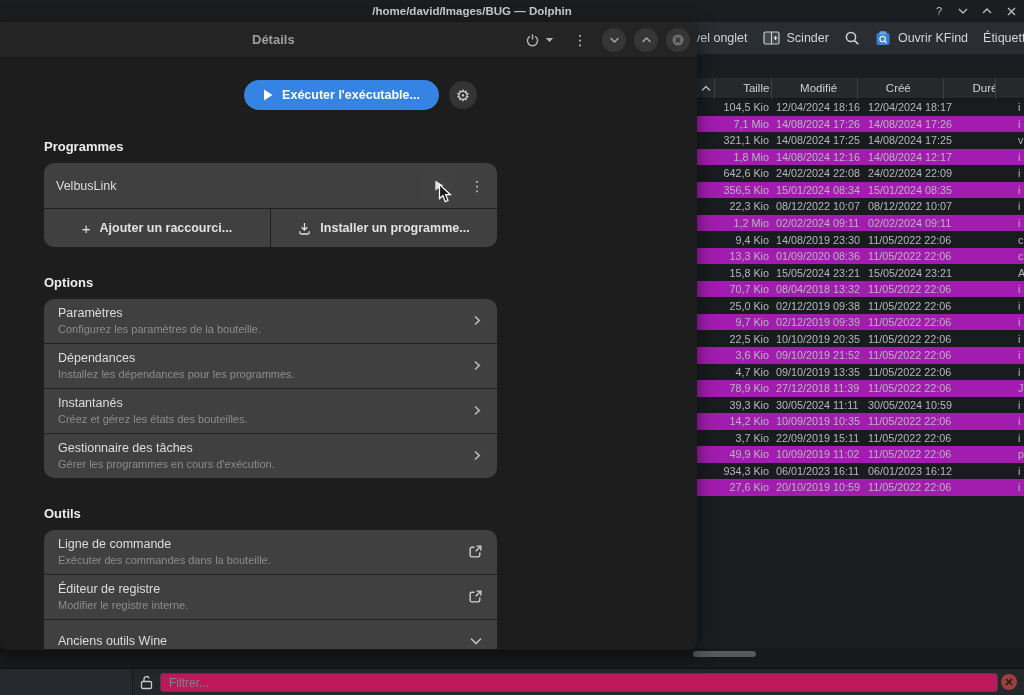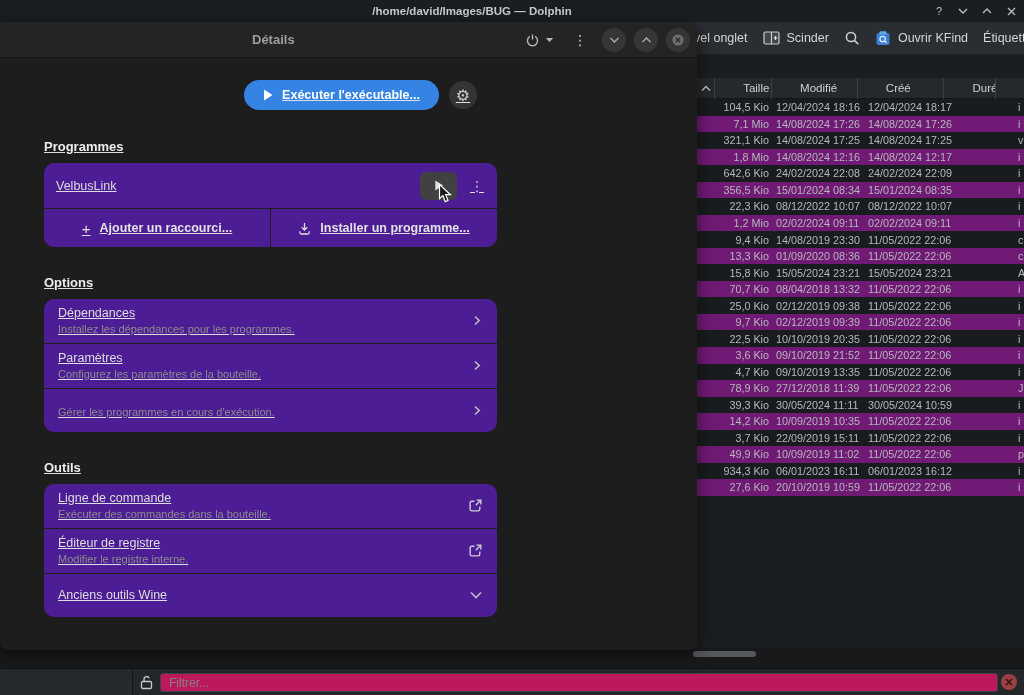--- a/index.html
+++ b/index.html
@@ -37,21 +37,21 @@
     position:absolute; left:0; top:24px; width:327px; height:21px;
     background:#26292c; display:flex; align-items:center;
     font-size:11.5px; color:#ced1d3; border-bottom:1px solid #121416;
   }
   .hc { height:21px; display:flex; align-items:center; padding-left:5px; overflow:hidden; }
   .hc + .hc { border-left:1px solid #3b4044;padding-left:28px; }
   .hc0 { width:19px; justify-content:center; padding-left:0; }
   .hc1 { width:60px; } .hc2 { width:92px; } .hc3 { width:93px; } .hc4 { width:54px; } .hc5 { width:9px; padding-left:3px; }
   .tbody { position:absolute; left:0; top:45px; width:327px; font-size:10.8px; color:#b4b8ba; }
   .trow { display:flex; height:16.54px; align-items:center; background:#191c1e; }
-  .trow.alt { background:#701a75; }
+  .trow.alt { background:#a21caf; }
   .tc { overflow:hidden; white-space:nowrap; }
   .c0 { width:19px; } .c1 { width:60px; text-align:right; padding-right:7px; }
   .c2 { width:92px; } .c3 { width:93px; } .c4 { width:54px; } .c5 { width:9px; padding-left:3px; }
   
   .bottom-strip { position:absolute; left:0; top:648px; width:1024px; height:20px; background:#17191b; }
   .hscroll { position:absolute; left:693px; top:651px; width:63px; height:6px; border-radius:3px; background:#55585c; }
   
   .filterbar {
     position:absolute; left:0; top:668px; width:1024px; height:27px;
     background:#24272a; border-top:1px solid #0f1113; display:flex; align-items:center;
@@ -67,21 +67,20 @@
   .filter-input::placeholder { color:#7f8488; }
   .filter-close {
     position:absolute; left:1001px; top:5px; width:16px; height:16px; border-radius:50%;
     background:#9a4040; display:flex; align-items:center; justify-content:center;
   }
   
   .overlay {
     position:absolute; left:0; top:22px; width:697px; height:628px;
     background:#1d1d1d; border-radius:0 8px 8px 8px;
     box-shadow: 0 4px 18px rgba(0,0,0,.55);
-    text-decoration: underline;
   }
   .ov-header {
     position:relative; height:36px; background:#242424;
     border-bottom:1px solid #171717; border-radius:0 8px 0 0;
   }
   .ov-title { position:absolute; left:252px; top:0; line-height:36px; font-size:13px; font-weight:bold; color:#9e9e9e; }
   .ov-hicons { position:absolute; right:7px; top:0; height:36px; display:flex; align-items:center; gap:8px; }
   .icon-btn { display:flex; align-items:center; justify-content:center; color:#b0b0b0; }
   .circle-btn { width:24px; height:24px; border-radius:50%; background:#363636; display:flex; align-items:center; justify-content:center; }
   .kebab { font-size:14px; color:#cfcfcf; width:16px; text-align:center; line-height:1; }
@@ -90,21 +89,21 @@
   .run-btn {
     height:30px; padding:0 19px; border-radius:15px; background:#3584e4;
     color:#ffffff; font-weight:bold; font-size:12.5px;
     display:flex; align-items:center; gap:9px; border:none;
   }
   .gear-btn { width:28px; height:28px; border-radius:50%; background:#343434; color:#c9c9c9;
     display:flex; align-items:center; justify-content:center; font-size:16px; }
   .sectionwrap { width:453px; margin-left:44px;margin-top:20px; }
   .sec-title { font-size:13px; font-weight:bold; color:#ededed; margin:28px 0 9px 0; }
   .sec-title.first { margin-top:29px; }
-  .card { background:#4c1d95; border-radius:10px; overflow:hidden; }
+  .card { background:#404040; border-radius:10px; overflow:hidden; }
   .prog-row { height:46px; display:flex; align-items:center; padding:0 12px; border-bottom:1px solid #1e1e1e; }
   .prog-name { flex:1; font-size:12.5px; color:#dcdcdc; }
   .play-btn { width:37px; height:28px; border-radius:6px; background:#414141;
     display:flex; align-items:center; justify-content:center; color:#e0e0e0; margin-right:12px; }
   .prog-actions { display:flex; height:38px; }
   .action { flex:1; display:flex; align-items:center; justify-content:center; gap:9px;
     font-size:12.5px; font-weight:bold; color:#e2e2e2; }
   .action + .action { border-left:1px solid #1e1e1e; }
   .lrow { display:flex; align-items:center; padding:7px 14px 8px 14px; border-bottom:1px solid #1f1f1f; min-height:43px; }
   .lrow:last-child { border-bottom:none; }
@@ -482,42 +481,54 @@
             </span>
             <span>Installer un programme...</span>
           </div>
         </div>
       </div>
 
       <div class="sec-title">Options</div>
       <div class="card">
           <div class="lrow">
             <div class="txt">
+              <div class="t">Paramètres</div>
+              <div class="s">Configurez les paramètres de la bouteille.</div>
+            </div>
+            <span class="trail">
+              <svg width="12" height="13" viewBox="0 0 12 13">
+                <path d="M4 2.5l4.2 4-4.2 4" fill="none" stroke="#bdbdbd" stroke-width="1.6"></path>
+              </svg>
+            </span>
+          </div>
+          <div class="lrow">
+            <div class="txt">
               <div class="t">Dépendances</div>
               <div class="s">Installez les dépendances pour les programmes.</div>
             </div>
             <span class="trail">
               <svg width="12" height="13" viewBox="0 0 12 13">
                 <path d="M4 2.5l4.2 4-4.2 4" fill="none" stroke="#bdbdbd" stroke-width="1.6"></path>
               </svg>
             </span>
           </div>
           <div class="lrow">
             <div class="txt">
-              <div class="t">Paramètres</div>
-              <div class="s">Configurez les paramètres de la bouteille.</div>
+              <div class="t">Instantanés</div>
+              <div class="s">Créez et gérez les états des bouteilles.</div>
             </div>
             <span class="trail">
               <svg width="12" height="13" viewBox="0 0 12 13">
                 <path d="M4 2.5l4.2 4-4.2 4" fill="none" stroke="#bdbdbd" stroke-width="1.6"></path>
               </svg>
             </span>
           </div>
           <div class="lrow">
             <div class="txt">
+              <div class="t">Gestionnaire des tâches</div>
               <div class="s">Gérer les programmes en cours d'exécution.</div>
             </div>
             <span class="trail">
               <svg width="12" height="13" viewBox="0 0 12 13">
                 <path d="M4 2.5l4.2 4-4.2 4" fill="none" stroke="#bdbdbd" stroke-width="1.6"></path>
               </svg>
             </span>
           </div>
         </div>
 

